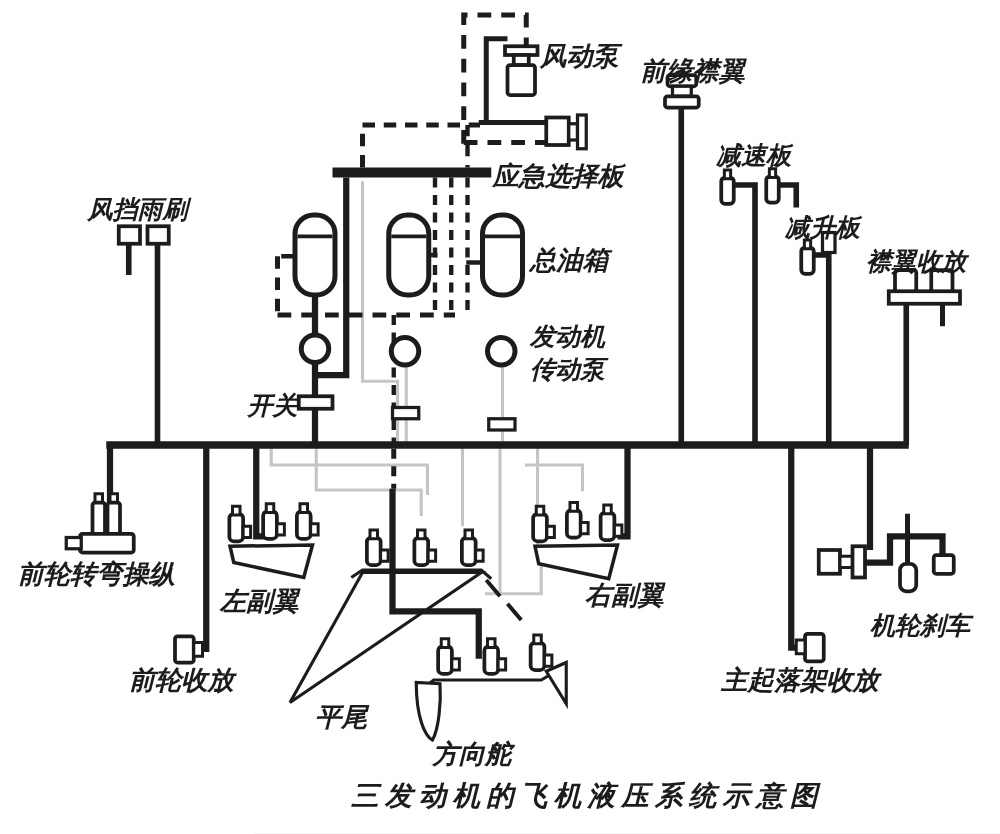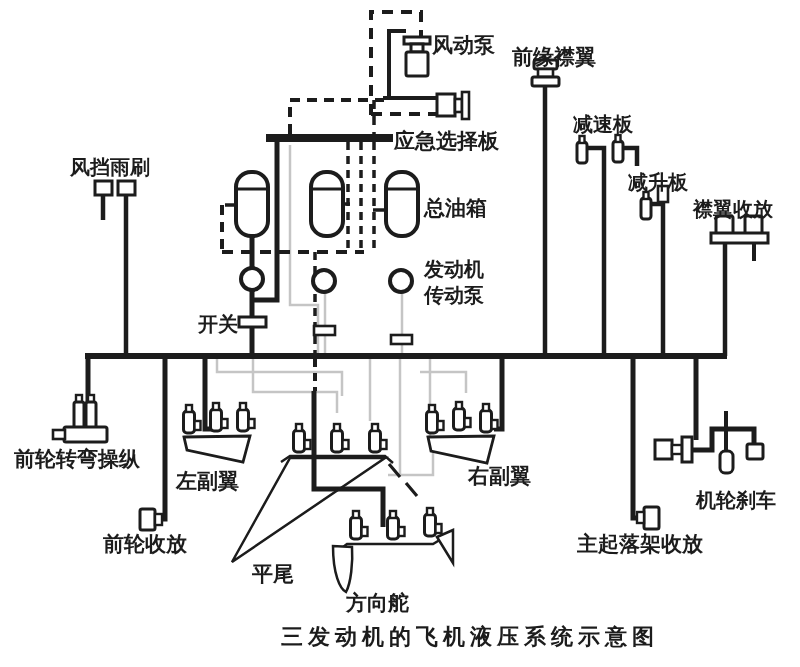--- a/index.html
+++ b/index.html
@@ -1,17 +1,17 @@
 <!DOCTYPE html>
 <html><head>
 <meta charset="utf-8">
 <style>
   html,body{margin:0;padding:0;background:#e8e8e8;}
   .stage{position:relative;width:800px;height:667px;background:#ffffff;overflow:hidden;
-         font-family:"DejaVu Serif","Liberation Serif",serif;}
+         font-family:"DejaVu Serif","Liberation Serif",serif;font-style:italic;}
   svg{position:absolute;left:0;top:0;}
   text{fill:#1c1c1c;font-family:"DejaVu Serif","Liberation Serif",serif;font-weight:600;}
   .lbl{font-size:20px;}
   .lbl-lg{font-size:21px;}
   .cap{font-size:22px;font-weight:700;letter-spacing:5px;}
 </style>
 </head>
 <body>
 
 <div class="stage">

